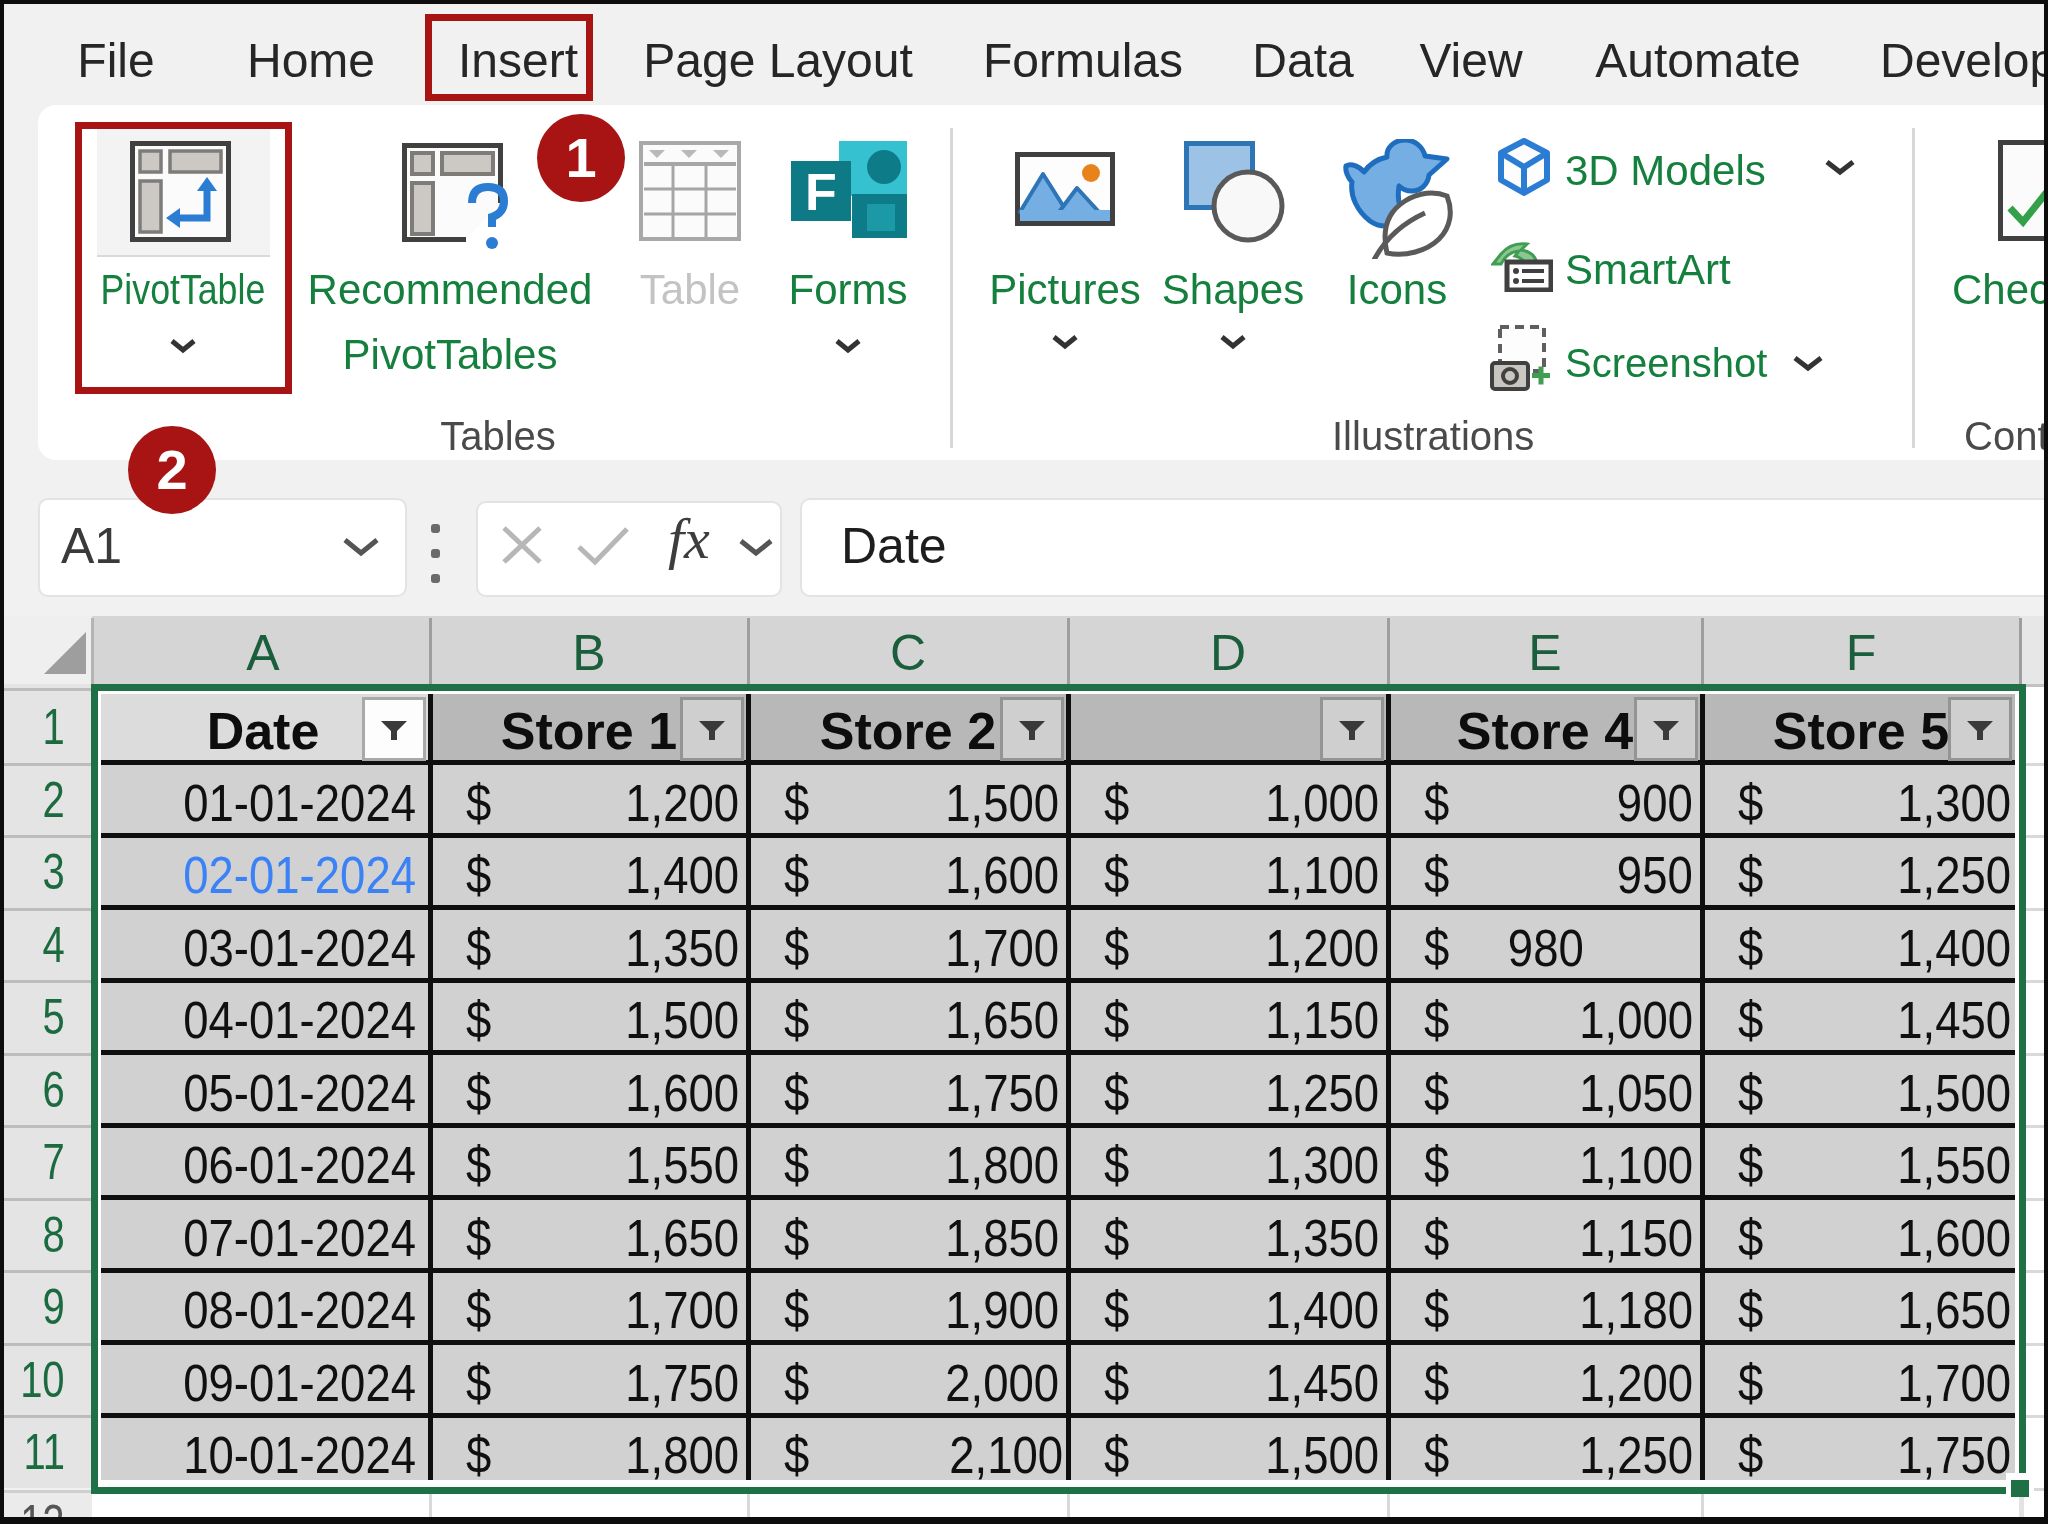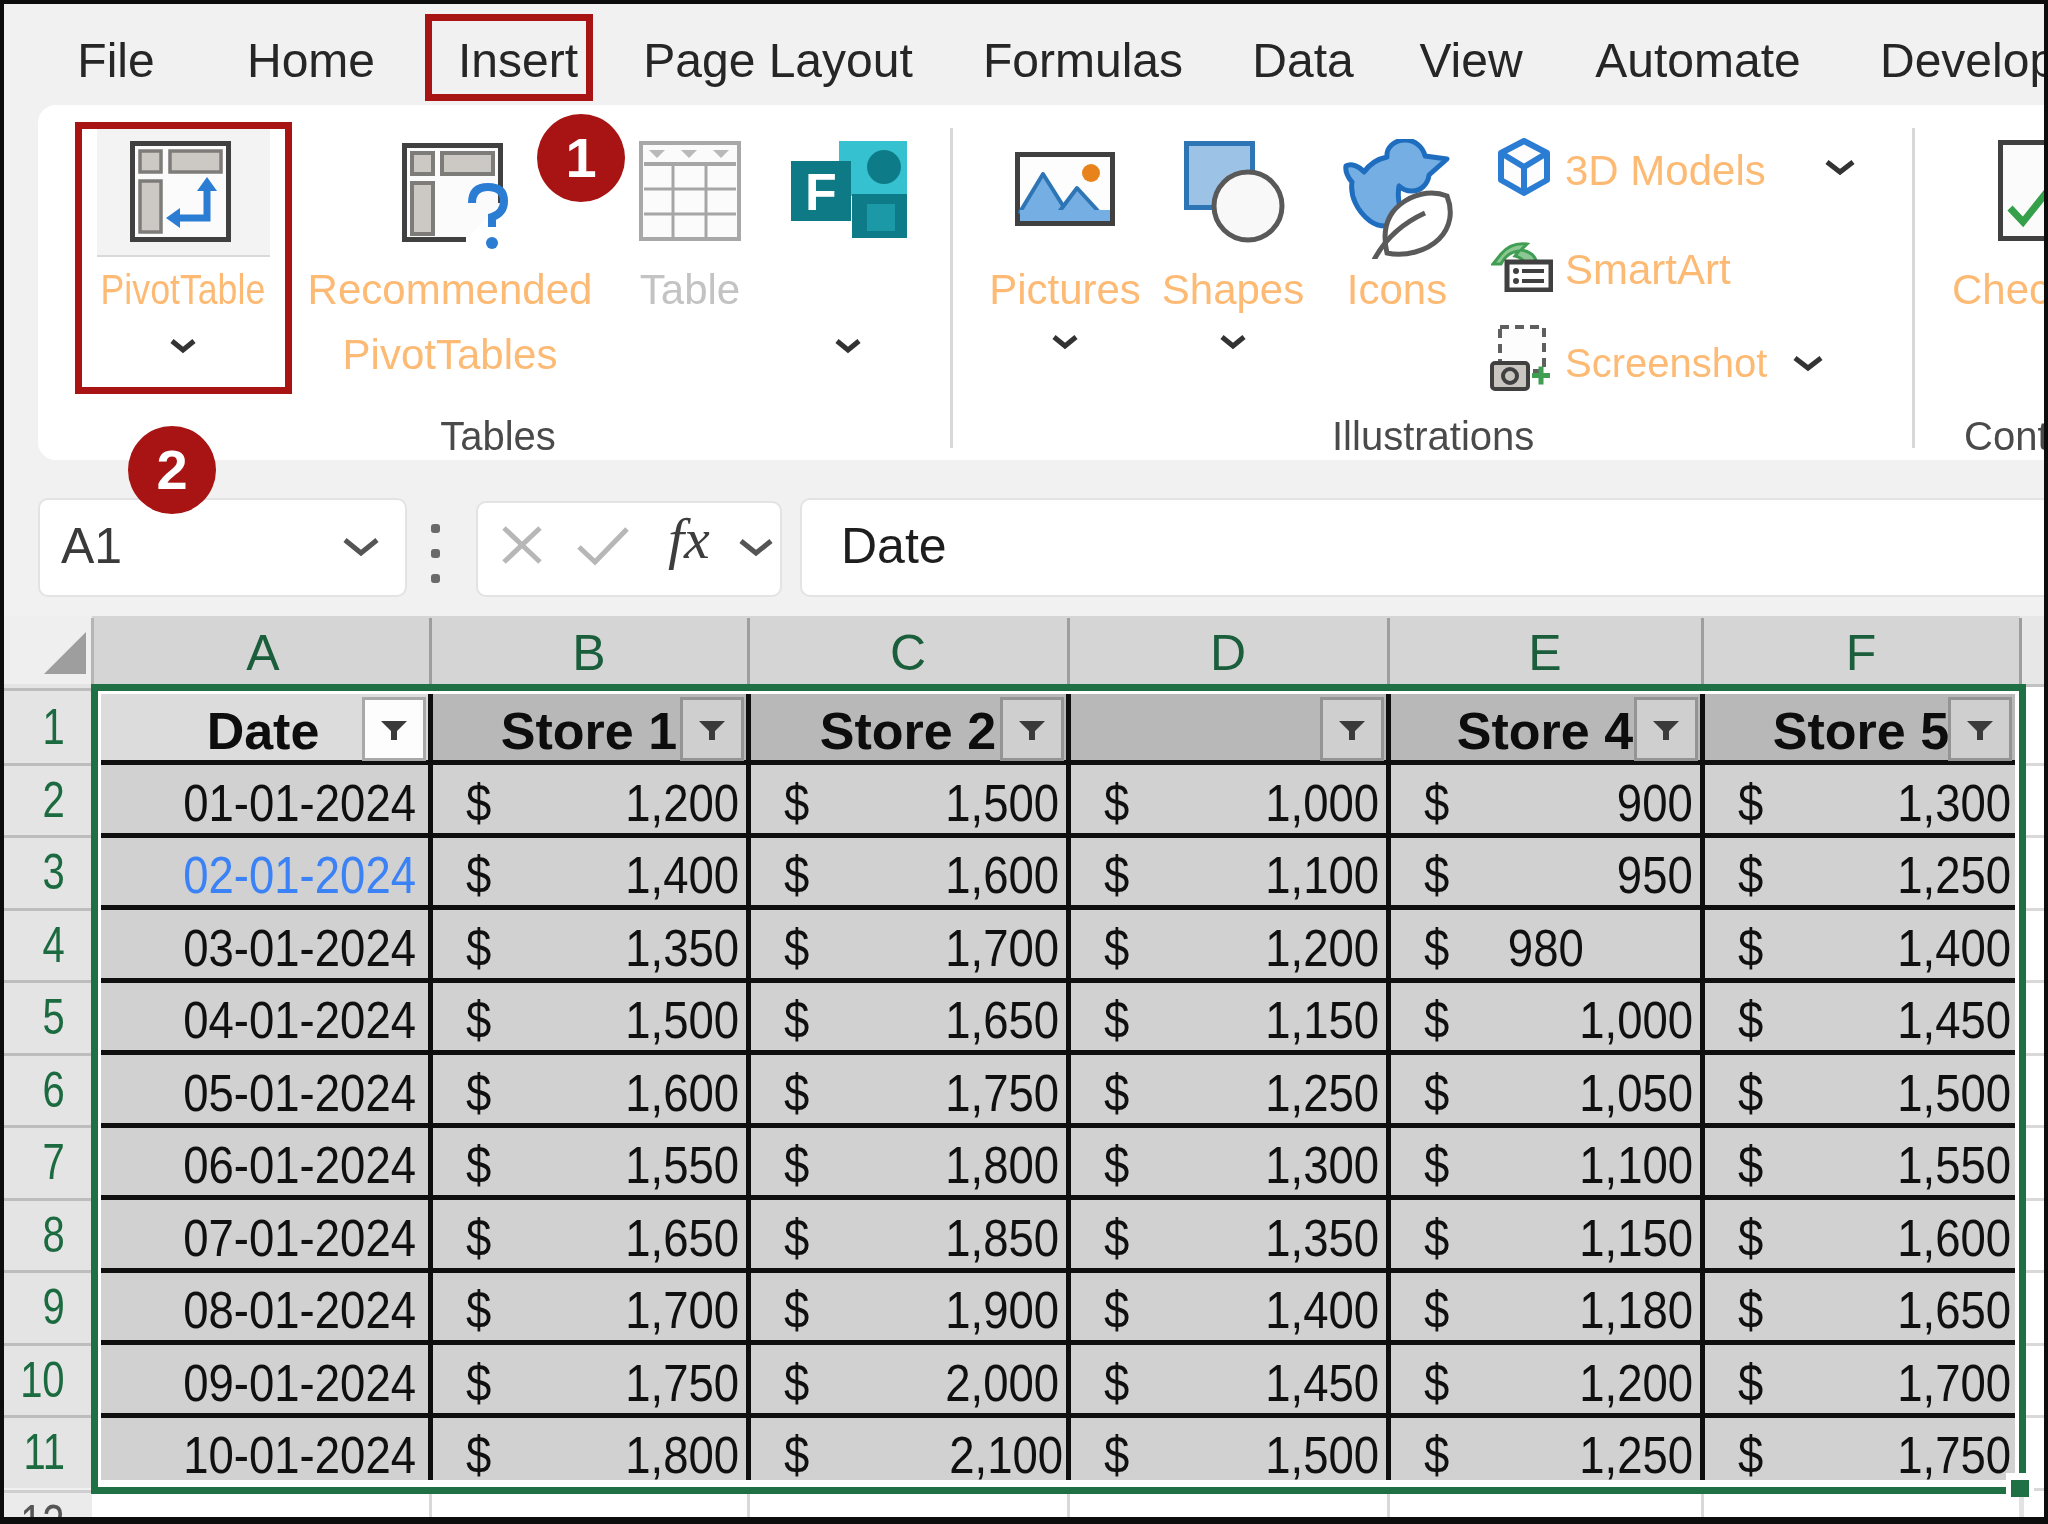--- a/index.html
+++ b/index.html
@@ -1,19 +1,19 @@
 <!DOCTYPE html>
 <html><head><meta charset="utf-8">
 <style>
 html,body{margin:0;padding:0;}
 body{width:2048px;height:1524px;background:#0d0d0d;overflow:hidden;
   font-family:"Liberation Sans",sans-serif;}
 .abs{position:absolute;}
 #stage{position:absolute;left:0;top:0;width:2048px;height:1524px;}
-.lbl{color:#fdba74;font-size:42px;white-space:nowrap;}
+.lbl{color:#15803d;font-size:42px;white-space:nowrap;}
 .glbl{color:#4a4a4a;font-size:40px;white-space:nowrap;}
 .badge{background:#a81414;border-radius:50%;color:#fff;font-weight:bold;
   text-align:center;z-index:9;}
 .chev{stroke:#333;stroke-width:5;fill:none;}
 </style></head><body>
 <div id="stage">
 <div class="abs" style="left:4px;top:4px;width:2040px;height:1513px;background:#f2f1f1;"></div>
 <div class="abs" style="left:-134px;top:33px;width:500px;text-align:center;font-size:48px;color:#262626;white-space:nowrap;">File</div>
 <div class="abs" style="left:61px;top:33px;width:500px;text-align:center;font-size:48px;color:#262626;white-space:nowrap;">Home</div>
 <div class="abs" style="left:268px;top:33px;width:500px;text-align:center;font-size:48px;color:#262626;white-space:nowrap;">Insert</div>
@@ -70,20 +70,21 @@
 </svg>
 <div class="abs lbl" style="left:490px;top:266px;width:400px;text-align:center;color:#c3c3c3;">Table</div>
 <svg class="abs" style="left:791px;top:139px;" width="116" height="101" viewBox="0 0 116 101">
 <rect x="48" y="2" width="68" height="55" fill="#35c1d0"></rect>
 <circle cx="93" cy="28" r="17" fill="#0e7c88"></circle>
 <rect x="61" y="55" width="55" height="44" fill="#0e7c88"></rect>
 <rect x="76" y="65" width="28" height="27" fill="#1b99a6"></rect>
 <rect x="0" y="22" width="60" height="60" fill="#0d7a86"></rect>
 <text x="30" y="71" font-size="52" font-weight="bold" fill="#ffffff" text-anchor="middle" font-family="Liberation Sans">F</text>
 </svg>
+<div class="abs lbl" style="left:648px;top:266px;width:400px;text-align:center;">Forms</div>
 <svg class="abs" style="left:834px;top:337px;" width="28" height="17" viewBox="0 0 28 17">
       <path class="chev" d="M3 4 L14 13 L25 4" stroke-width="4.5"></path>
     </svg>
 <svg class="abs" style="left:1015px;top:152px;" width="100" height="74" viewBox="0 0 100 74">
 <rect x="2.5" y="2.5" width="95" height="69" fill="#fdfdfd" stroke="#404040" stroke-width="5"></rect>
 <path d="M5 60 L28 22 L52 60 Z" fill="#74aee3" stroke="#2e75b6" stroke-width="4" stroke-linejoin="round"></path>
 <path d="M44 60 L62 36 L84 60 Z" fill="#74aee3" stroke="#2e75b6" stroke-width="4" stroke-linejoin="round"></path>
 <rect x="5" y="58" width="90" height="11" fill="#74aee3"></rect>
 <circle cx="76" cy="21" r="9" fill="#e8821a"></circle>
 </svg>

